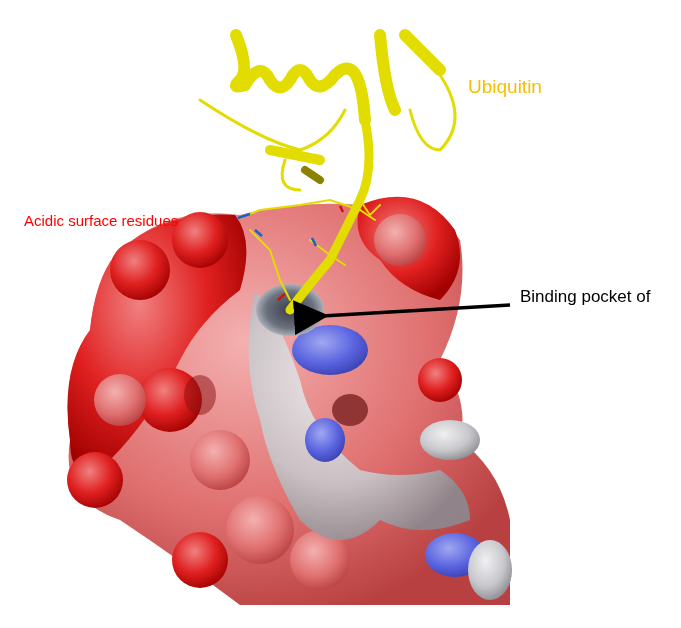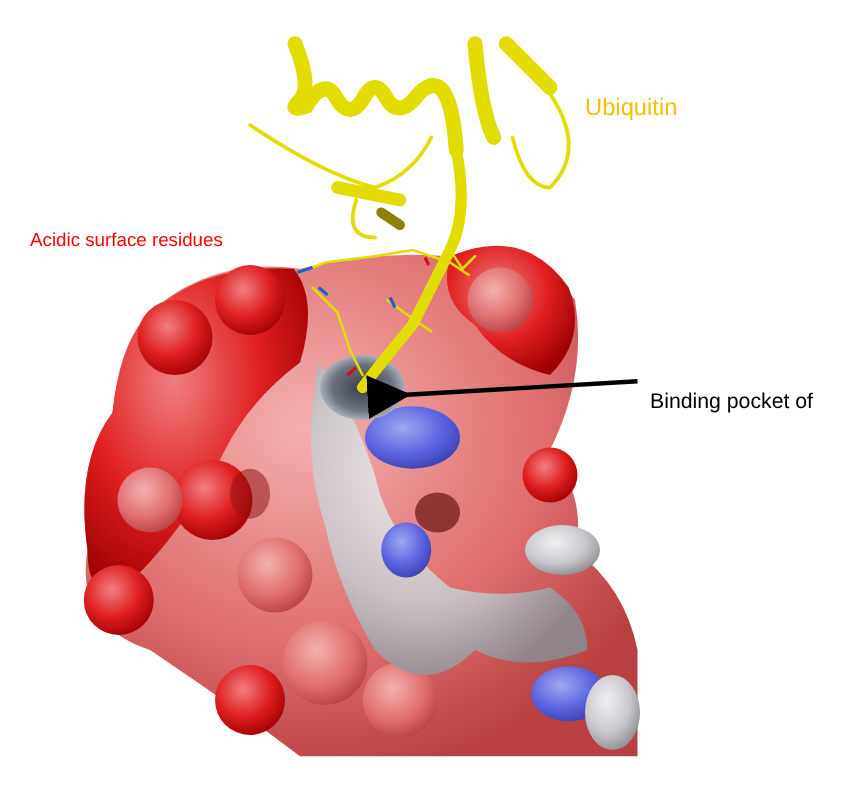--- a/index.html
+++ b/index.html
@@ -1,21 +1,21 @@
 <!DOCTYPE html>
 <html><head>
 <meta charset="utf-8">
 <style>
   html, body { margin: 0; padding: 0; background: #ffffff; }
   body { width: 681px; height: 628px; position: relative; overflow: hidden; font-family: "Liberation Sans", sans-serif; }
   .figure { position: absolute; left: 0; top: 0; width: 681px; height: 628px; }
   .label { position: absolute; white-space: nowrap; font-family: "Liberation Sans", sans-serif; }
   .ubiquitin-label { left: 468px; top: 76px; font-size: 19px; color: #f5c000; }
-  .acidic-label { left: 24px; top: 184px; font-size: 15px; color: #ff0000; }
-  .pocket-label { left: 520px; top: 285px; font-size: 17px; color: #000; line-height: 24px; margin-top: 24px; }
+  .acidic-label { left: 24px; top: 212px; font-size: 15px; color: #ff0000; }
+  .pocket-label { left: 520px; top: 285px; font-size: 17px; color: #000; line-height: 24px; }
   svg { position: absolute; left: 0; top: 0; }
 </style>
 </head>
 <body>
 
 <div class="figure">
   <svg width="681" height="628" viewBox="0 0 681 628">
     <defs>
       <radialGradient id="redBlob" cx="40%" cy="35%" r="70%">
         <stop offset="0%" stop-color="#f08080"></stop>

